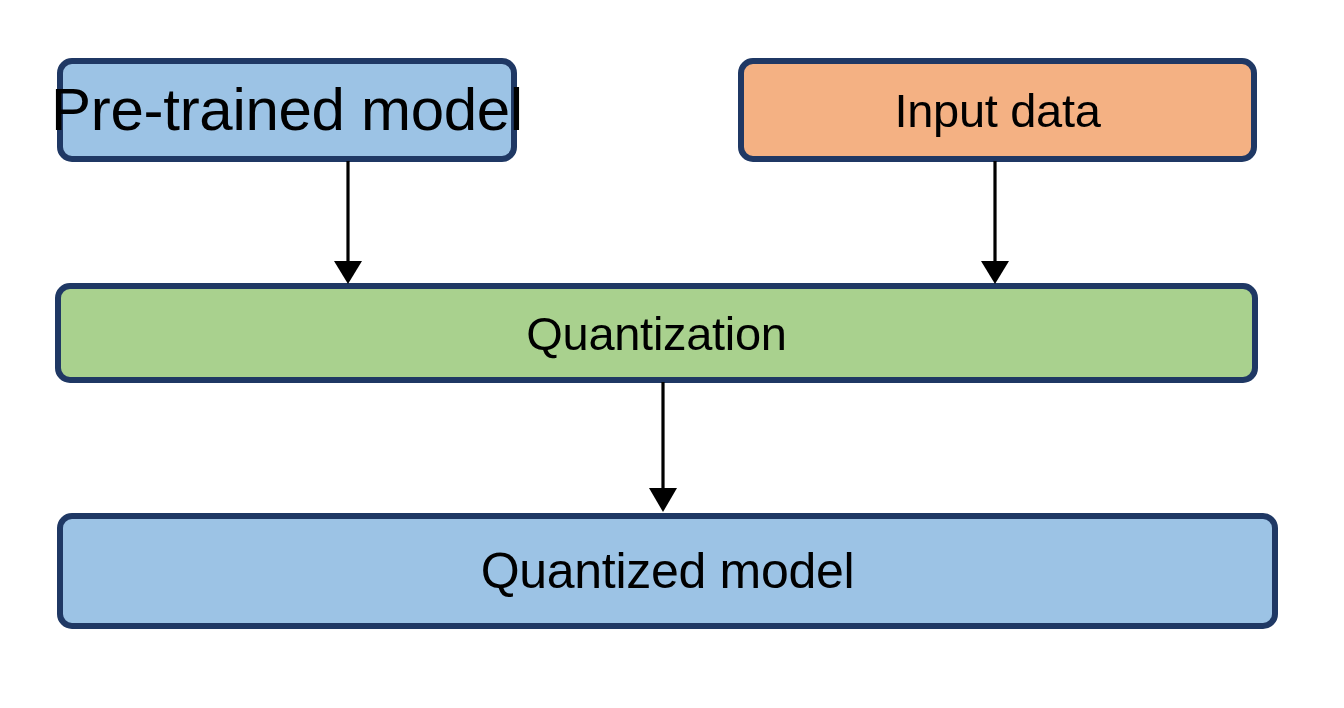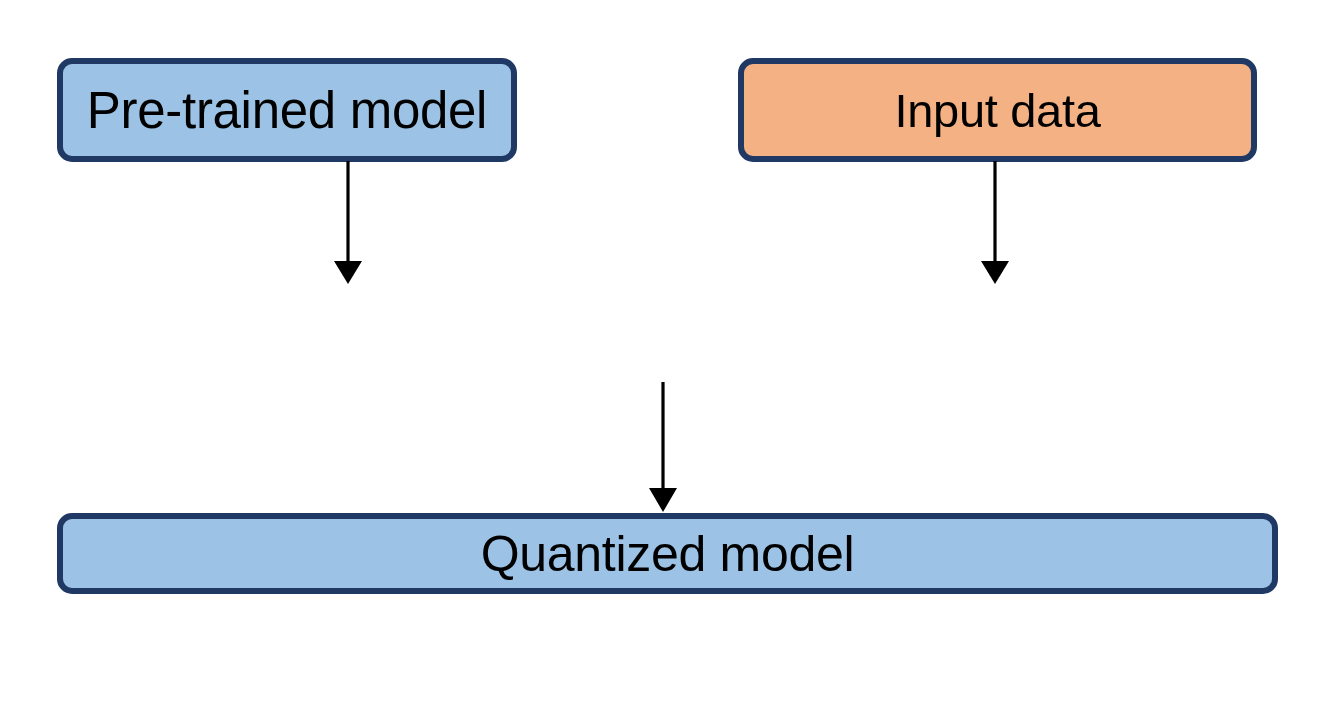--- a/index.html
+++ b/index.html
@@ -35,34 +35,34 @@
   }
   .node-label {
     display: block;
     line-height: 1;
   }
 
   
   #node-pretrained-model {
     left: 57px;  top: 58px;  width: 460px;  height: 104px;
     background: #9cc3e5;
-    font-size: 51px;
+    font-size: 60px;
   }
   #node-input-data {
     left: 738px; top: 58px;  width: 519px;  height: 104px;
     background: #f4b183;
     font-size: 47px;
   }
   #node-quantization {
     left: 55px;  top: 283px; width: 1203px; height: 100px;
     background: #a9d18e;
     font-size: 47px;
   }
   #node-quantized-model {
-    left: 57px;  top: 513px; width: 1221px; height: 81px;
+    left: 57px;  top: 513px; width: 1221px; height: 116px;
     background: #9cc3e5;
     font-size: 50px;
   }
 
   .edge {
     position: absolute;
     overflow: visible;
   }
   .edge-line {
     stroke: #000000;
@@ -80,20 +80,23 @@
 <div id="canvas" style="background: rgb(255, 255, 255); width: 1344px; height: 708px;">
 
   <div class="node" id="node-pretrained-model" style="background: rgb(156, 195, 229); border-color: rgb(31, 56, 100); color: rgb(0, 0, 0);">
     <span class="node-label">Pre-trained model</span>
   </div>
 
   <div class="node" id="node-input-data" style="background: rgb(244, 177, 131); border-color: rgb(31, 56, 100); color: #000000;">
     <span class="node-label">Input data</span>
   </div>
 
+  <div class="node" id="node-quantization" style="background: rgb(169, 209, 142); border-color: rgb(31, 56, 100); color: rgb(0, 0, 0);">
+    <span class="node-label">Quantization</span>
+  </div>
 
   <div class="node" id="node-quantized-model" style="background: rgb(156, 195, 229); border-color: rgb(31, 56, 100); color: rgb(0, 0, 0);">
     <span class="node-label">Quantized model</span>
   </div>
 
   <svg class="edge" style="left:318px; top:158px; width:60px; height:130px;" viewBox="0 0 60 130">
     <line class="edge-line" x1="30" y1="3" x2="30" y2="109" style="stroke: rgb(0, 0, 0);"></line>
     <polygon class="edge-head" points="16,103 44,103 30,126" style="fill: rgb(0, 0, 0);"></polygon>
   </svg>
 

